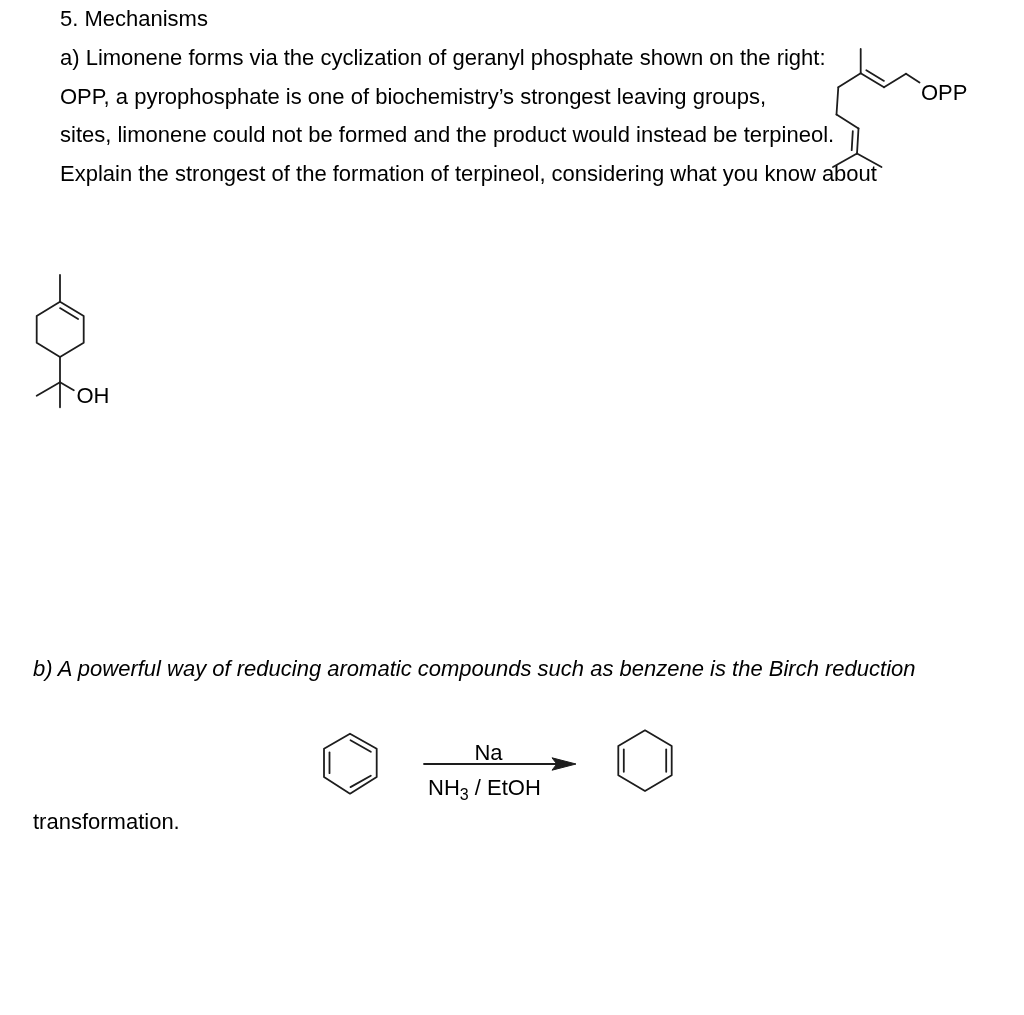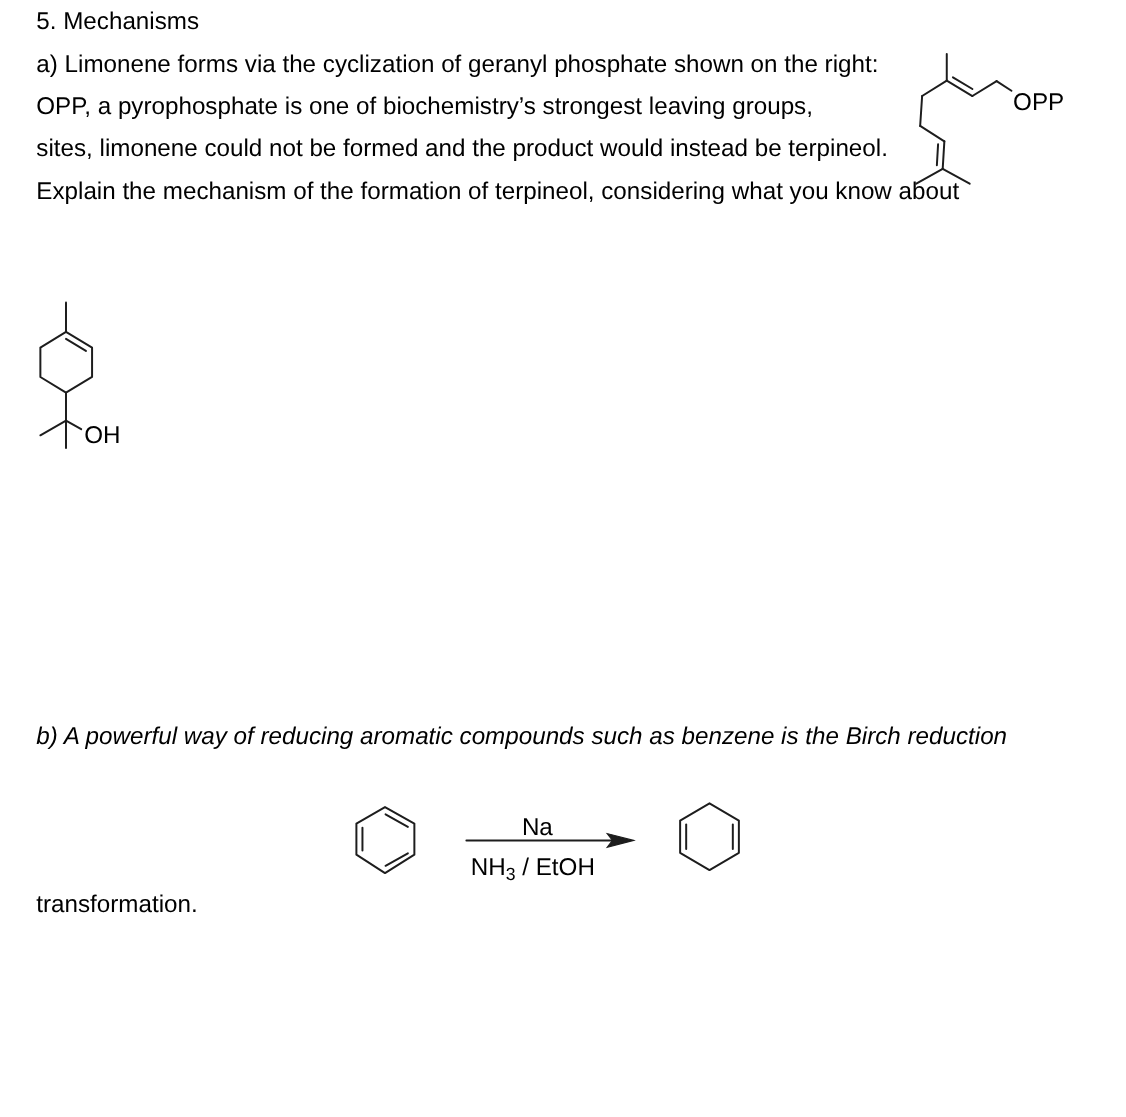--- a/index.html
+++ b/index.html
@@ -13,21 +13,21 @@
     color: #000000;
   }
   .textblock {
     position: absolute;
     left: 33px;
     font-size: 22px;
     line-height: 38.8px;
     white-space: nowrap;
     color: #000000;
   }
-  #block-a { top: 0px; }
+  #block-a { top: 0px; margin-left: 27px; }
   #block-b { top: 650px; font-style: italic; }
   #block-c { top: 803px; }
   .chem-svg {
     position: absolute;
     left: 0; top: 0;
     width: 1024px;
     height: 1015px;
   }
   .chem-svg line, .chem-svg polygon.ring, .chem-svg polyline {
     stroke: #1d1d1d;
@@ -50,21 +50,21 @@
 </head>
 <body>
 
 <div class="page">
 
   <div class="textblock" id="block-a">
     <div class="line">5. Mechanisms</div>
     <div class="line">a) Limonene forms via the cyclization of geranyl phosphate shown on the right:</div>
     <div class="line">OPP, a pyrophosphate is one of biochemistry’s strongest leaving groups,</div>
     <div class="line">sites, limonene could not be formed and the product would instead be terpineol.</div>
-    <div class="line">Explain the mechanism of the formation of terpineol, considering what you know about</div>
+    <div class="line">Explain the strongest of the formation of terpineol, considering what you know about</div>
   </div>
 
   <div class="textblock" id="block-b">
     <div class="line">b) A powerful way of reducing aromatic compounds such as benzene is the Birch reduction</div>
   </div>
 
   <div class="textblock" id="block-c">
     <div class="line">transformation.</div>
   </div>
 

